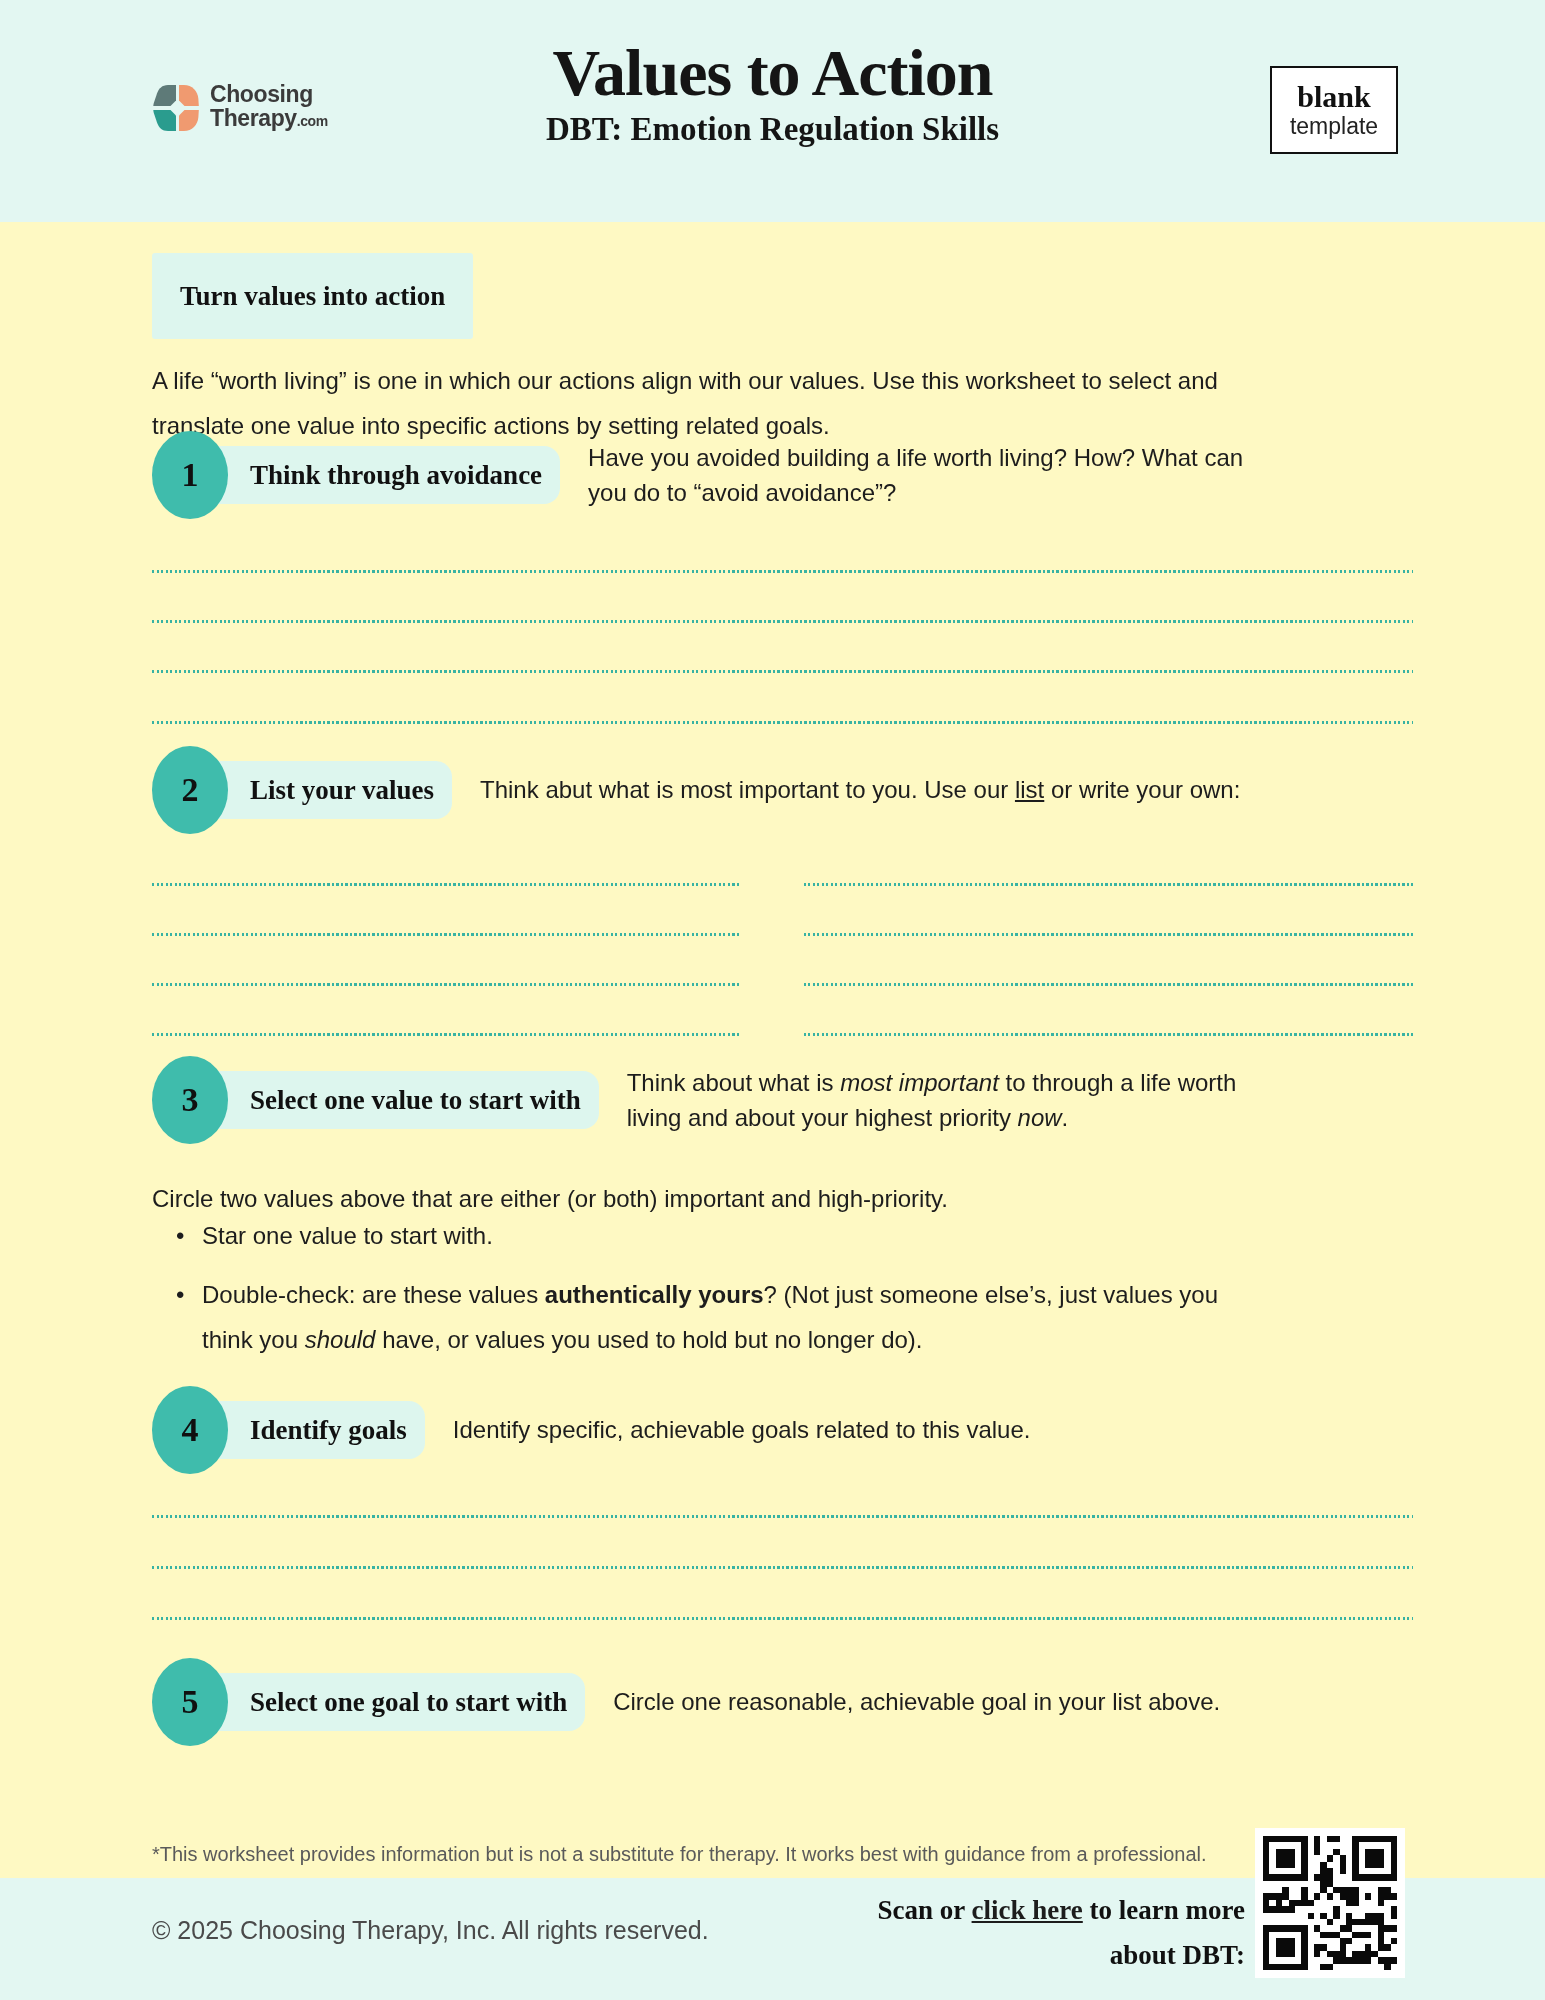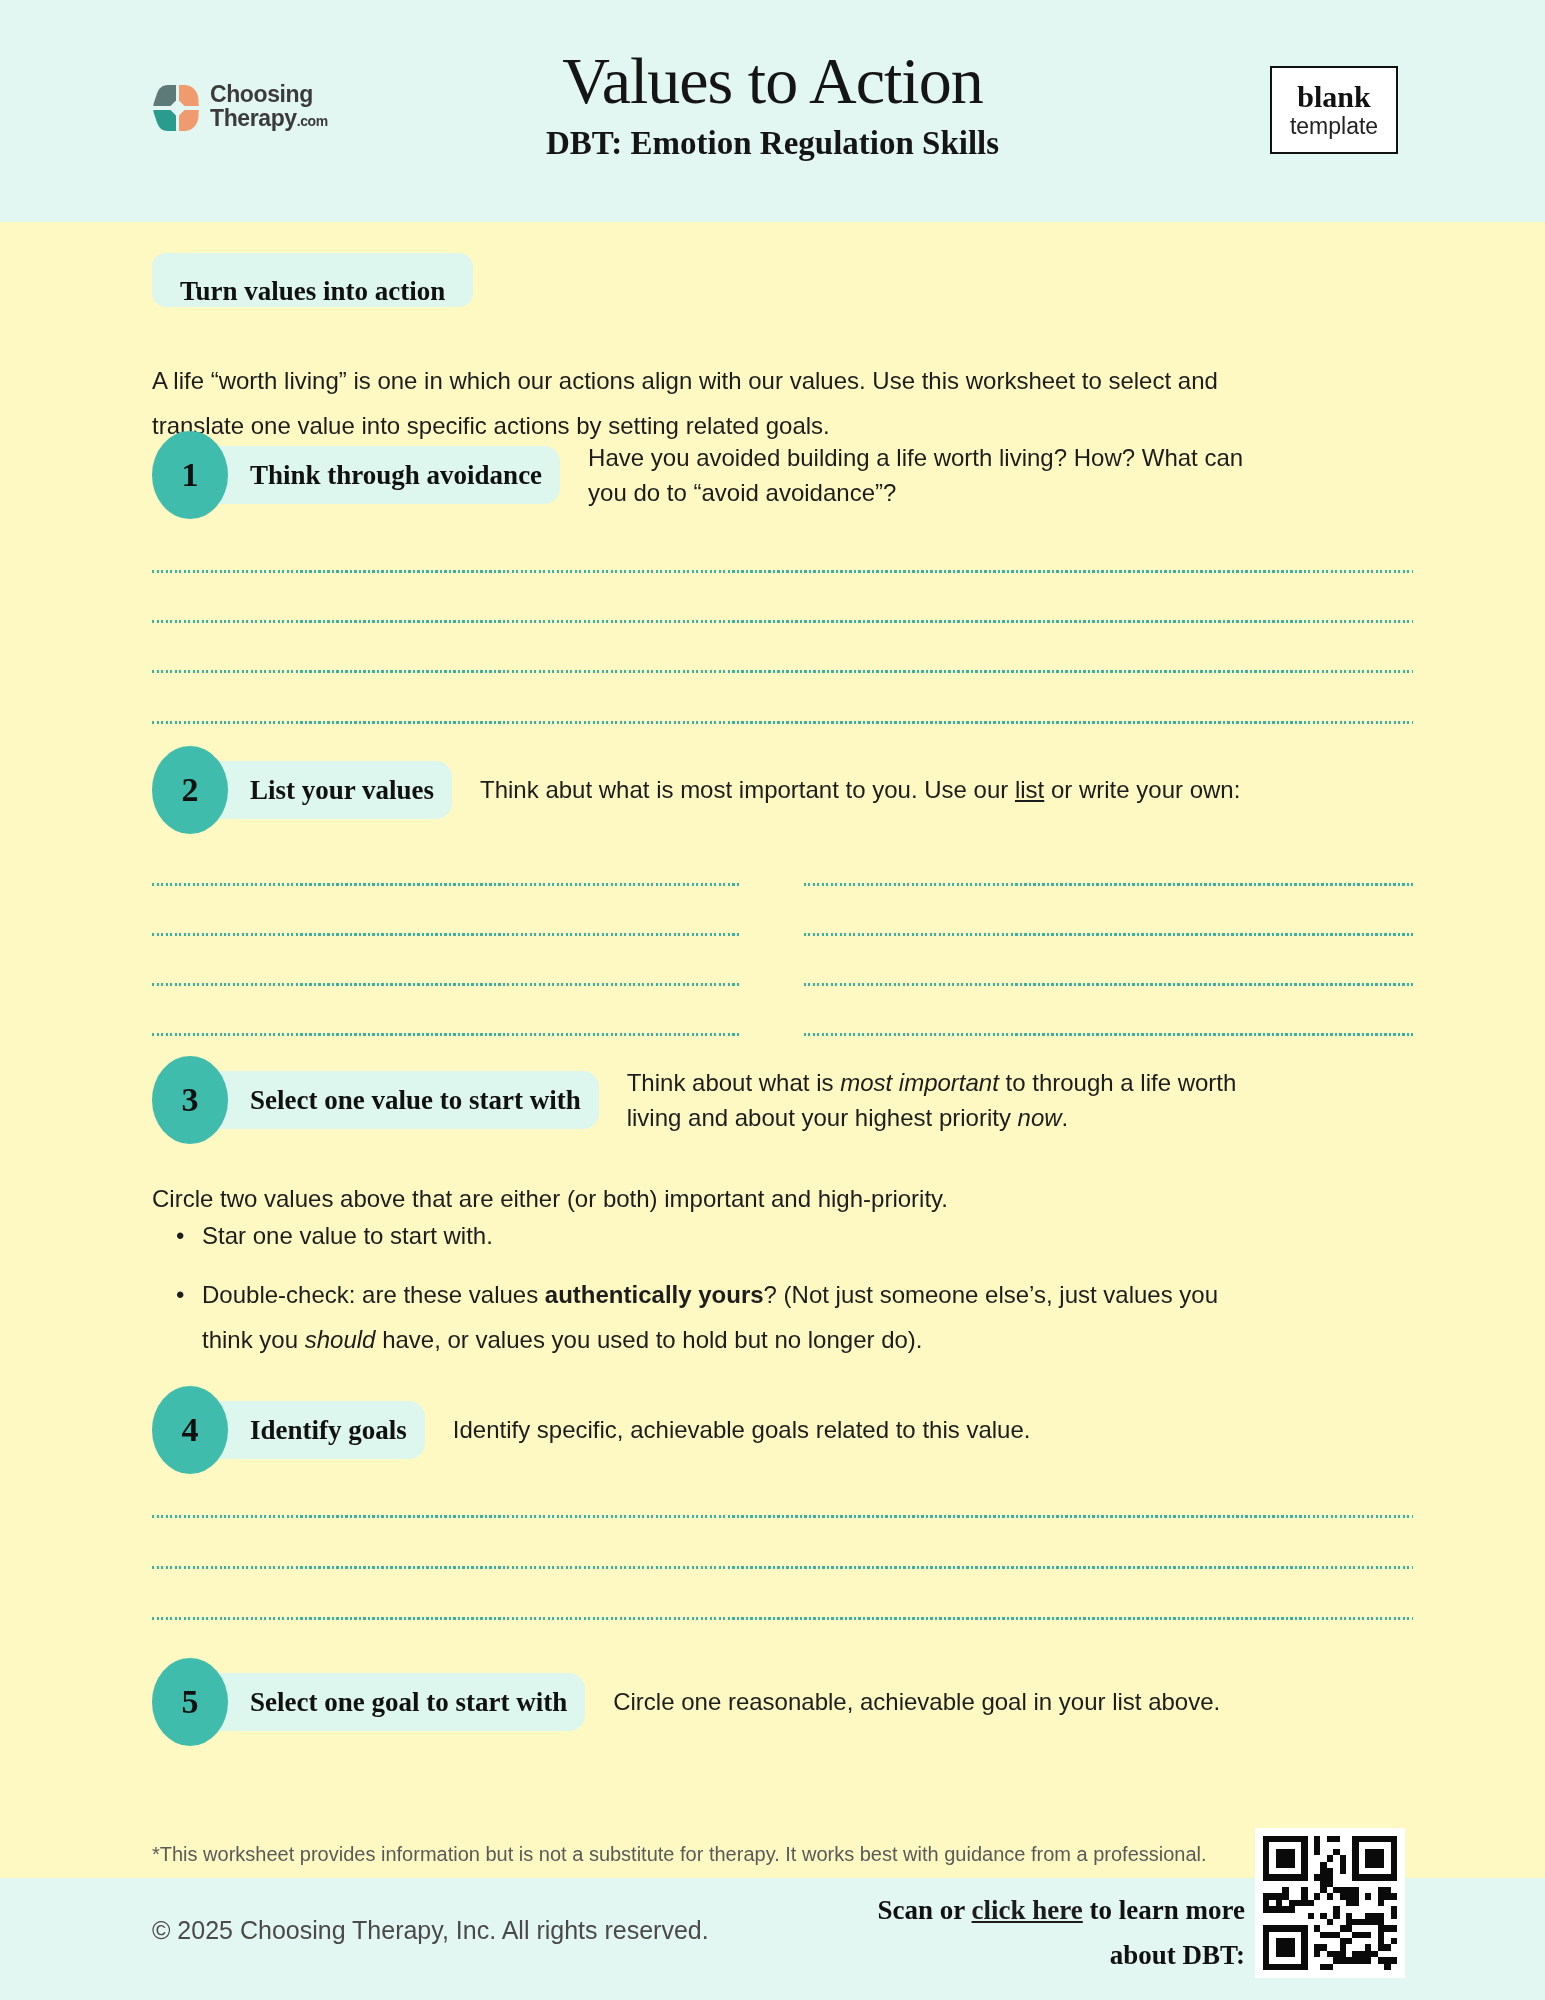--- a/index.html
+++ b/index.html
@@ -7,30 +7,30 @@
         font-family:"Liberation Sans",sans-serif;color:#1d1d1d;}
   
   .band{position:absolute;left:0;top:0;width:1545px;height:222px;background:#e3f7f2;}
   .logo{position:absolute;left:152px;top:82px;display:flex;align-items:center;}
   .logo svg{display:block;}
   .logo-text{margin-left:10px;font-weight:bold;font-size:23px;line-height:24px;
              letter-spacing:-0.4px;color:#3b3b3b;}
   .logo-text .dotcom{font-size:14px;font-weight:bold;}
   .titles{position:absolute;left:0;top:38px;width:1545px;text-align:center;
           font-family:"Liberation Serif",serif;color:#151515;}
-  .title{font-size:66px;font-weight:normal;letter-spacing:-1px;line-height:70px;margin:8px;}
+  .title{font-size:66px;font-weight:bold;letter-spacing:-1px;line-height:70px;margin:0;}
   .subtitle{font-size:33px;font-weight:bold;line-height:38px;margin:2px 0 0 0;}
   .badge{position:absolute;left:1270px;top:66px;width:128px;height:88px;background:#ffffff;
          border:2.5px solid #111;box-sizing:border-box;display:flex;flex-direction:column;
          align-items:center;justify-content:center;}
   .badge-l1{font-family:"Liberation Serif",serif;font-weight:bold;font-size:30px;line-height:32px;color:#111;}
   .badge-l2{font-size:23px;line-height:26px;color:#222;}
   
-  .intro-pill{position:absolute;left:152px;top:253px;height:54px;display:inline-flex;align-items:flex-end;
-              background:#ddf6ee;border-radius:14px;padding:0 28px;}
+  .intro-pill{position:absolute;left:152px;top:253px;height:54px;display:inline-flex;align-items:center;
+              background:#ddf6ee;border-radius:3px;padding:16px 28px;}
   .intro-pill span{font-family:"Liberation Serif",serif;font-weight:bold;font-size:27px;color:#111;}
   .intro{position:absolute;left:152px;top:334px;font-size:24px;line-height:45px;width:1280px;}
   
   .step{position:absolute;left:152px;display:flex;align-items:center;height:88px;}
   .step-circle{width:76px;height:88px;border-radius:50%;background:#3fbcac;z-index:2;flex:0 0 auto;
                display:flex;align-items:center;justify-content:center;}
   .step-circle span{font-family:"Liberation Serif",serif;font-weight:bold;font-size:34px;color:#101010;}
   .step-pill{margin-left:-42px;height:58px;background:#ddf6ee;border-radius:16px;
              display:flex;align-items:center;padding:0 18px 0 64px;flex:0 0 auto;}
   .step-pill span{font-family:"Liberation Serif",serif;font-weight:bold;font-size:27px;color:#111;white-space:nowrap;}

